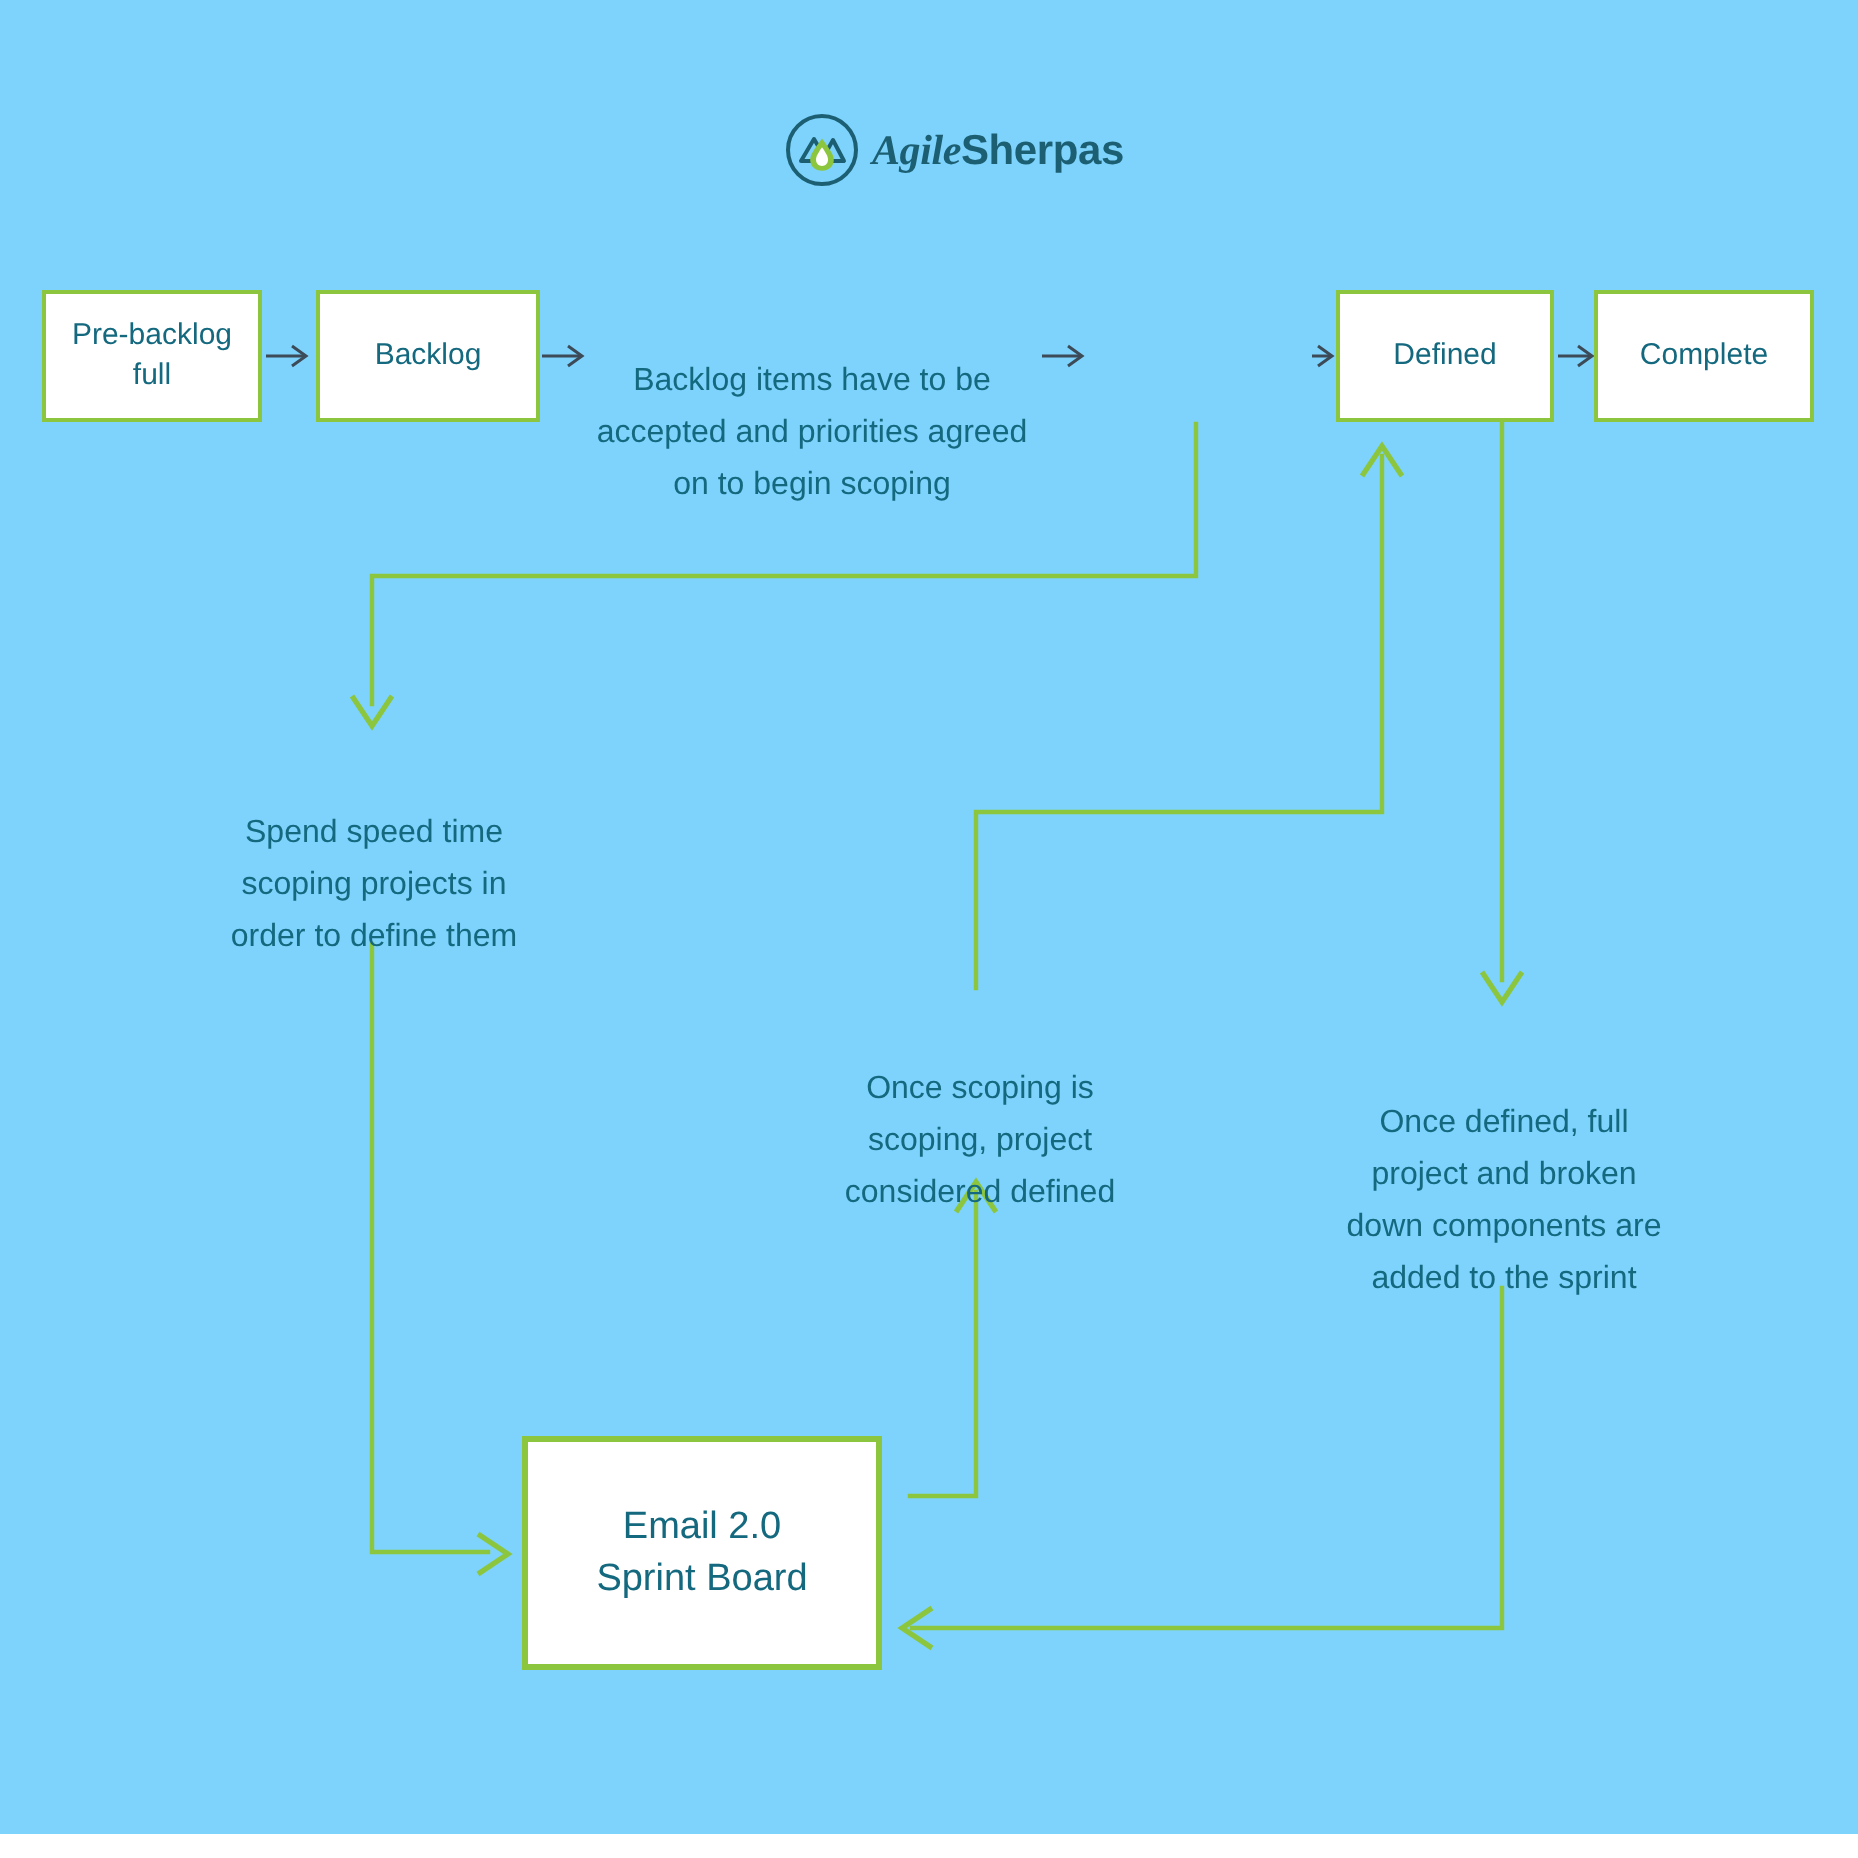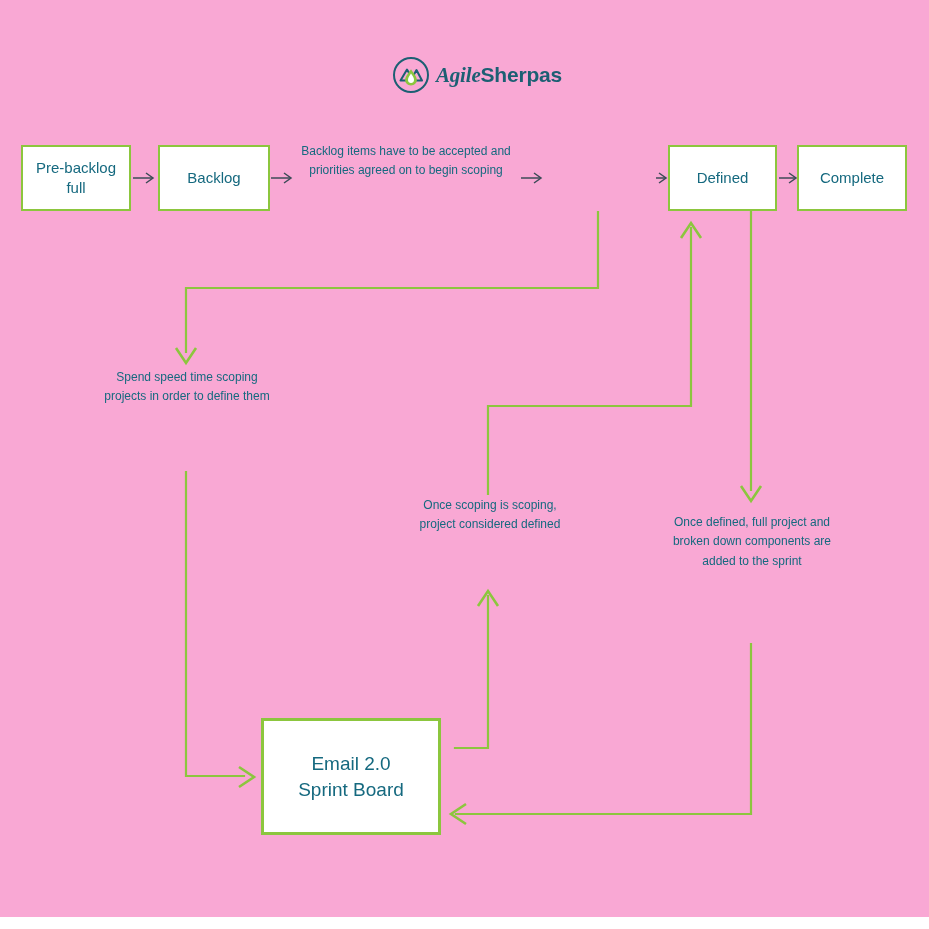--- a/index.html
+++ b/index.html
@@ -8,21 +8,21 @@
     padding: 0;
     background: #ffffff;
   }
   body {
     font-family: "Liberation Sans", sans-serif;
   }
   #canvas {
     position: relative;
     width: 929px;
     height: 917px;
-    background: #f9a8d4;
+    background: #7dd3fc;
     overflow: hidden;
   }
 
   
   #logo {
     position: absolute;
     left: 392px;
     top: 52px;
     width: 150px;
     height: 46px;
@@ -68,22 +68,23 @@
     border-width: 3px;
     font-size: 19px;
     line-height: 1.35;
   }
 
   
   .note {
     position: absolute;
     color: #15697f;
     text-align: center;
-    font-size: 12px;
+    font-size: 16px;
     line-height: 1.62;
+    margin-top: 36px;
   }
 
   
   #wires {
     position: absolute;
     left: 0;
     top: 0;
     width: 929px;
     height: 929px;
     pointer-events: none;

